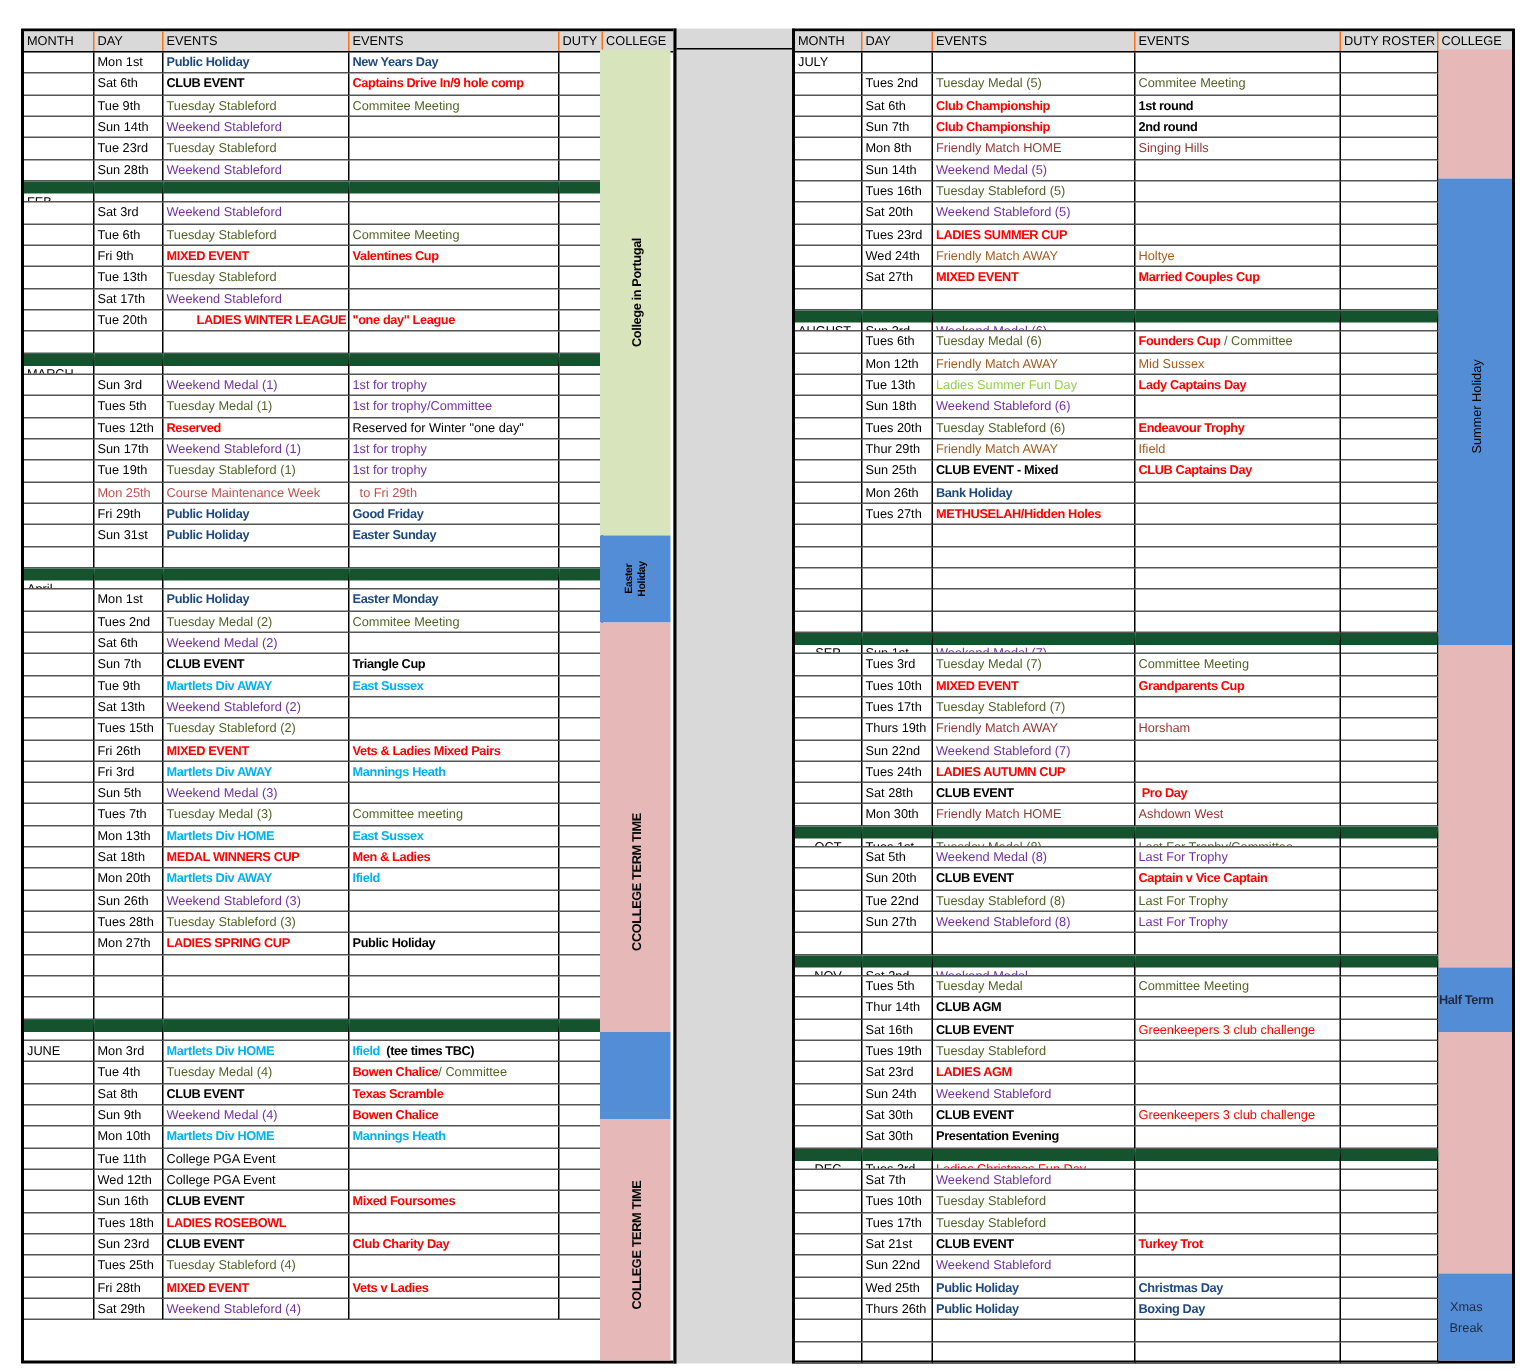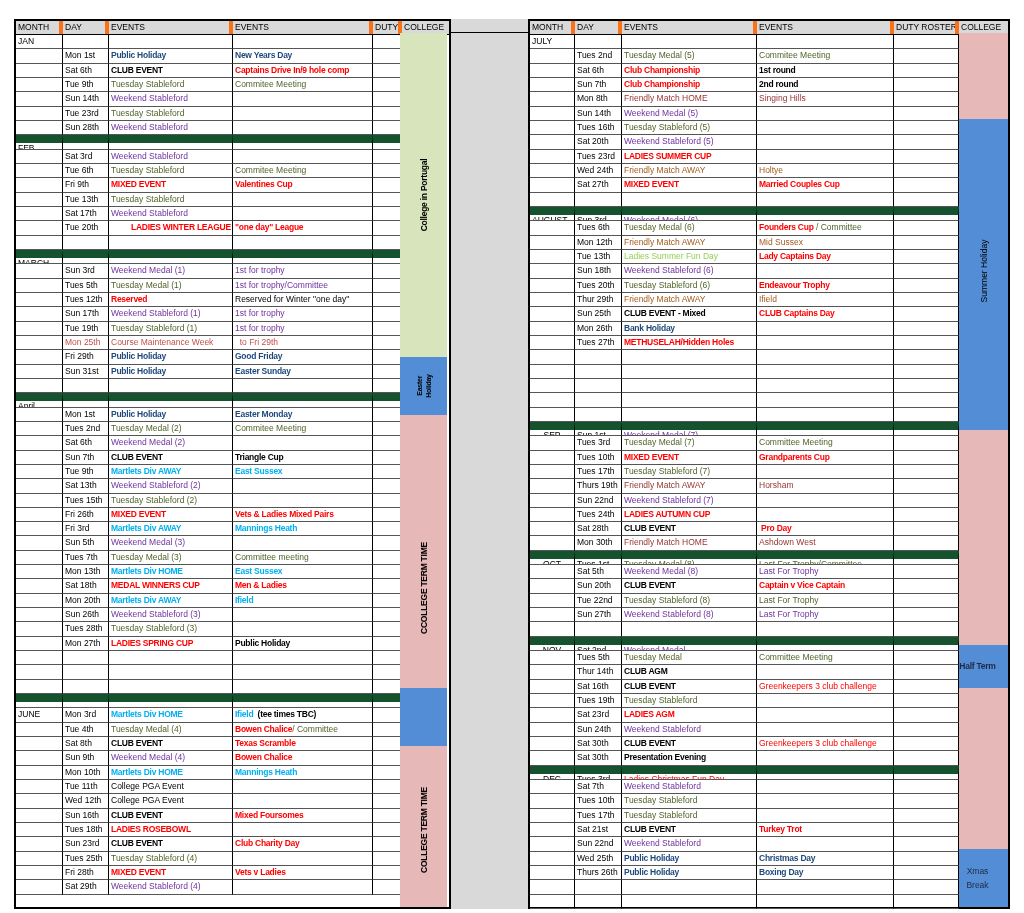--- a/index.html
+++ b/index.html
@@ -5,21 +5,21 @@
   html, body { margin:0; padding:0; background:#ffffff; }
   body { width:1024px; height:913px; position:relative; overflow:hidden;
          font-family:"Liberation Sans", sans-serif; color:#000; }
   .tbl { position:absolute; top:19px; border:2px solid #000; border-bottom-width:2px; box-sizing:border-box; background:#fff; }
   #left-table { left:14px; width:437px; height:890px; }
   #right-table { left:528px; width:482px; height:890px; }
   .hdr, .row { display:grid; }
   #left-table .hdr, #left-table .row { grid-template-columns:47px 46px 124px 140px 29px 47px; }
   #right-table .hdr, #right-table .row { grid-template-columns:45px 47px 135px 137px 65px 49px; }
   .hdr { height:14px; background:#d9d9d9; border-bottom:1.5px solid #000; box-sizing:border-box; }
-  .hdr > div { font-size:8.5px; line-height:13px; padding-left:2px; border-right:4px solid #f97316; white-space:nowrap; overflow:hidden; }
+  .hdr > div { font-size:8.5px; line-height:13px; padding-left:2px; border-right:1px solid #f97316; white-space:nowrap; overflow:hidden; }
   .hdr > div:last-child { border-right:none; }
   .rows { display:grid; grid-template-rows:repeat(61, 14.33px); }
   .row { box-sizing:border-box; }
   .row > div { border-right:1px solid #000; border-bottom:1px solid #555; box-sizing:border-box;
                font-size:8.5px; line-height:13px; padding-left:2px; white-space:nowrap; overflow:hidden; }
   .row.thick > div { border-top:8px solid #14532d; line-height:11px; }
   .row > div.college { border:none; background:transparent; }
   .row.thick > div.college { border-top:none; }
   .mcell.center { text-align:center; padding-left:0; }
   .b { font-weight:bold; letter-spacing:-0.25px; }
@@ -42,28 +42,20 @@
   <div class="hdr">
     <div>MONTH</div>
     <div>DAY</div>
     <div>EVENTS</div>
     <div>EVENTS</div>
     <div>DUTY</div>
     <div>COLLEGE</div>
   </div>
   <div class="rows" id="left-rows">
       <div class="row">
-        <div class="mcell">JAN</div>
-        <div></div>
-        <div></div>
-        <div></div>
-        <div></div>
-        <div class="college"></div>
-      </div>
-      <div class="row">
         <div class="mcell"></div>
         <div>Mon 1st</div>
         <div><span class="b" style="white-space: pre; color: rgb(31, 73, 125);">Public Holiday</span></div>
         <div><span class="b" style="white-space: pre; color: rgb(31, 73, 125);">New Years Day</span></div>
         <div></div>
         <div class="college"></div>
       </div>
       <div class="row">
         <div class="mcell"></div>
         <div>Sat 6th</div>

